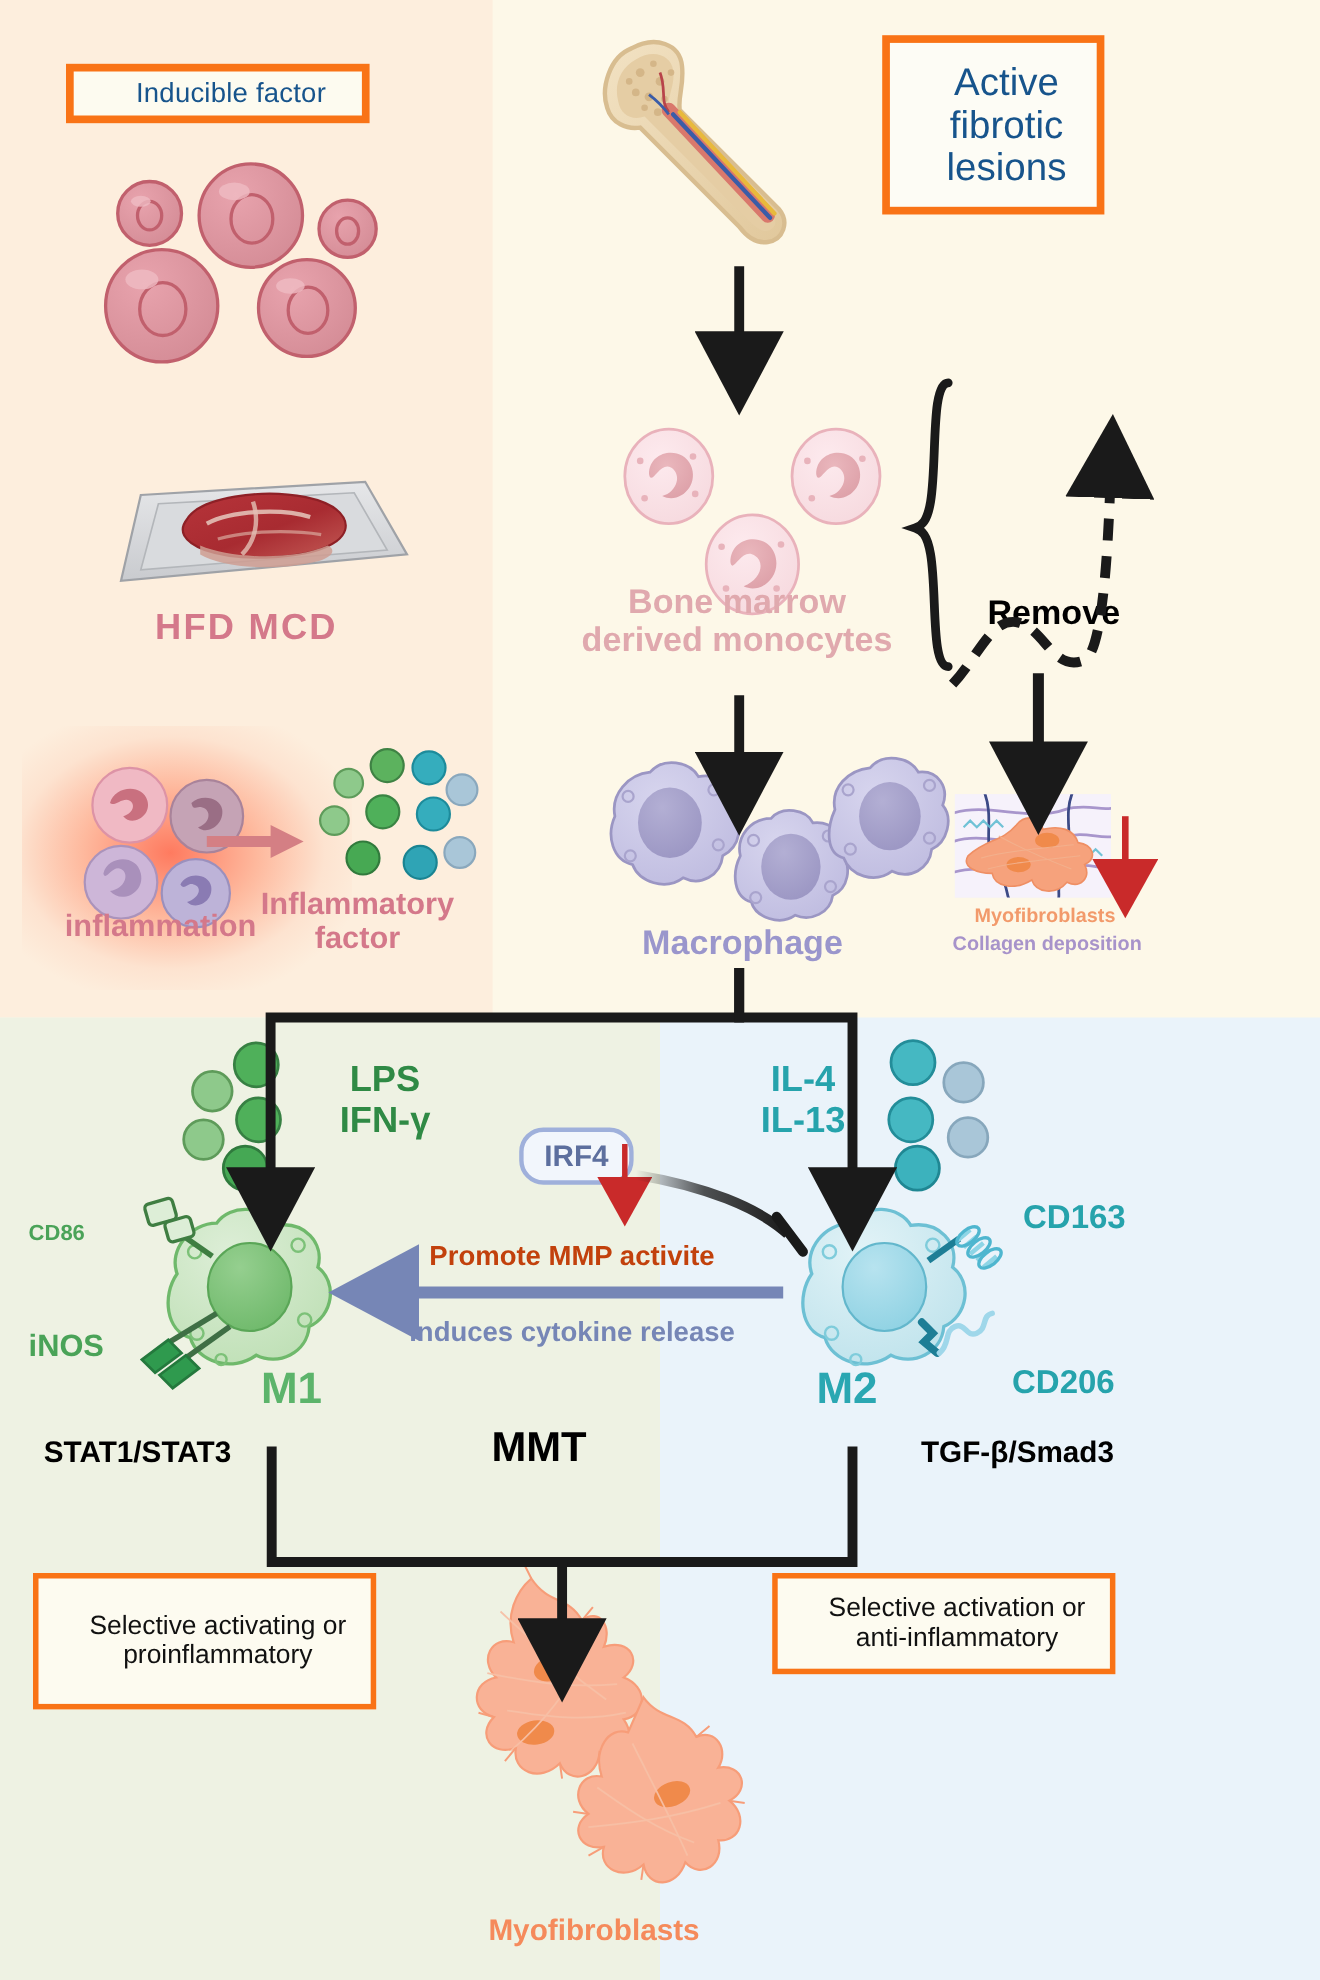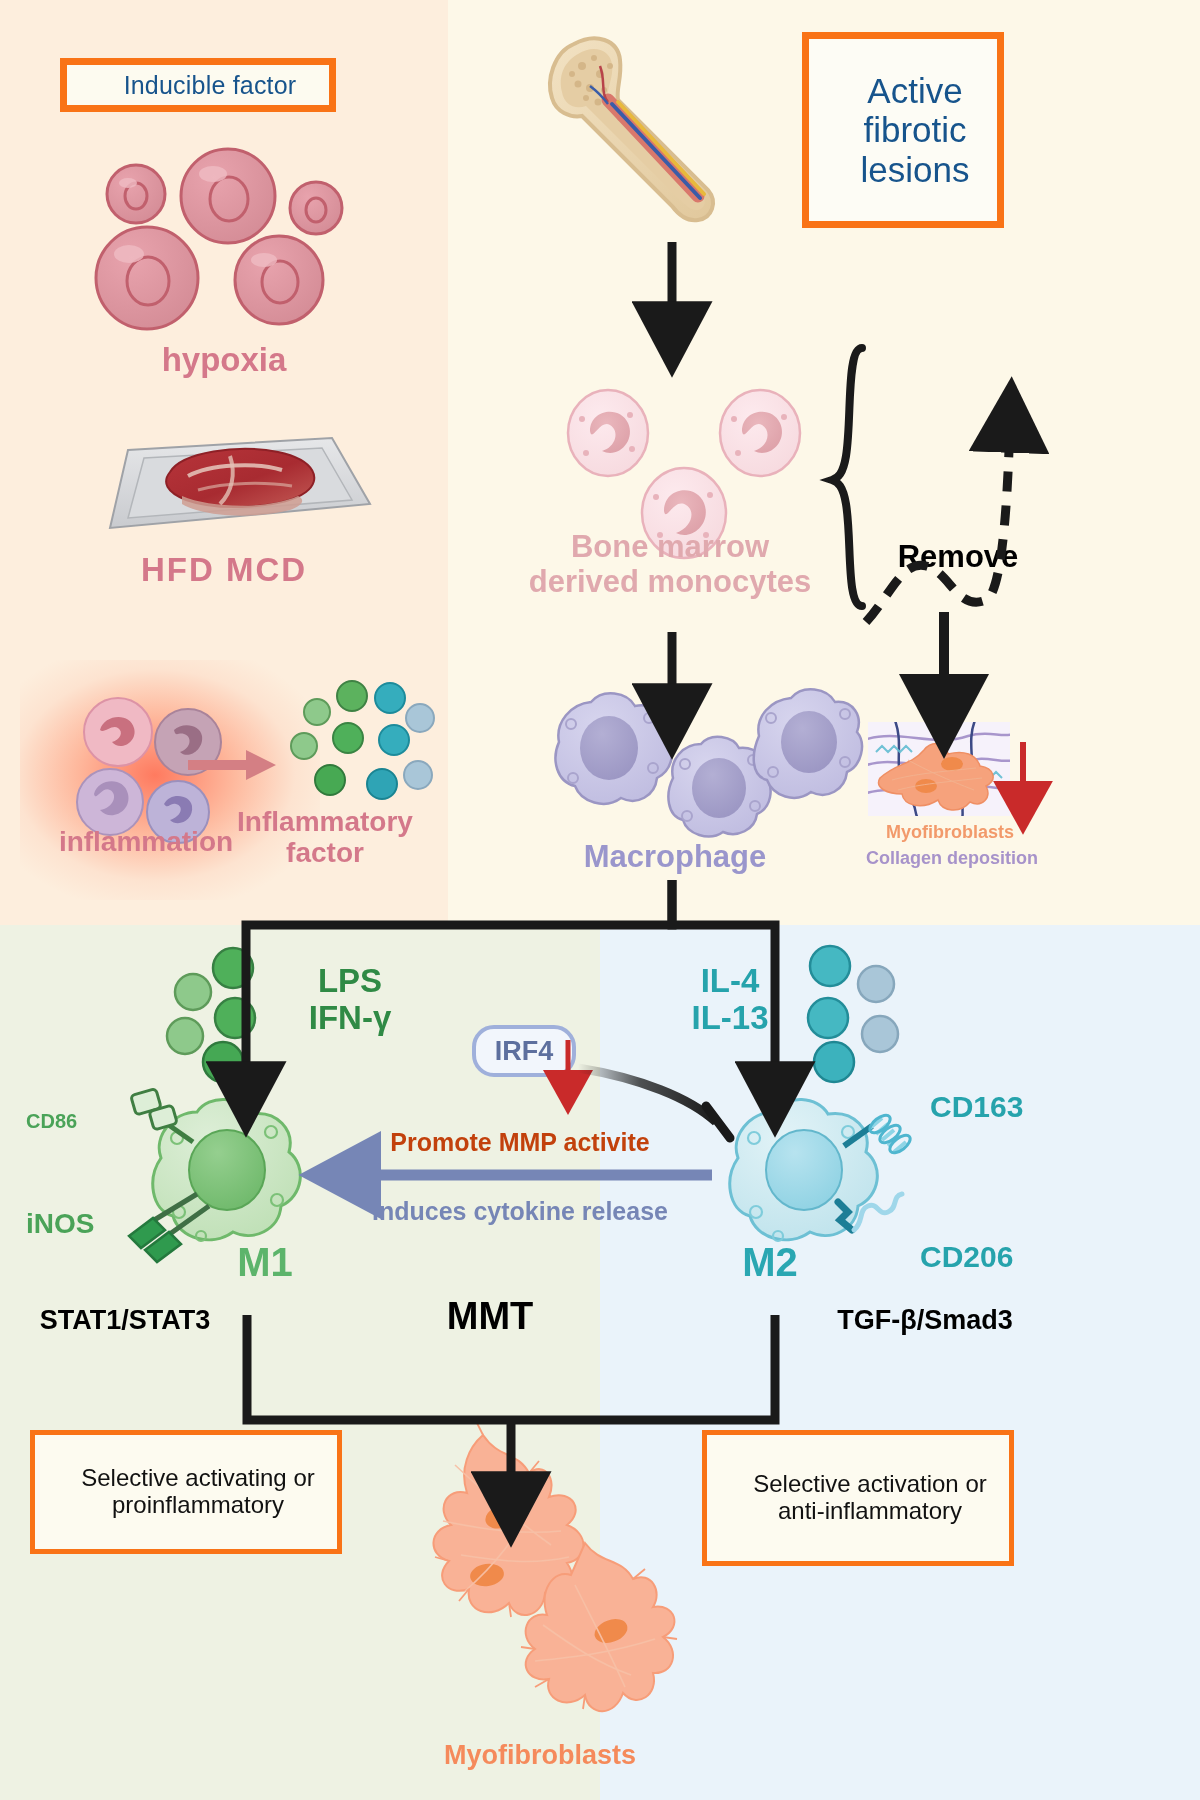--- a/index.html
+++ b/index.html
@@ -17,25 +17,25 @@
 
   
   .boxlabel{
     position:absolute;box-sizing:border-box;
     border:7px solid #f97316;background:#fdfbf0;
     display:flex;align-items:center;justify-content:center;
     text-align:center;font-weight:normal;line-height:1.12;padding-left:24px;
   }
   #box-inducible{left:60px;top:58px;width:276px;height:54px;
     color:#17548c;font-size:25px;letter-spacing:.2px;}
-  #box-active{left:802px;top:32px;width:202px;height:196px;
+  #box-active{left:802px;top:32px;width:202px;height:163px;
     color:#17548c;font-size:35px;background:#fdfcf5;}
   #box-classical{left:30px;top:1430px;width:312px;height:124px;
     color:#111;font-size:24px;border-width:5px;}
-  #box-selective{left:702px;top:1430px;width:312px;height:136px;
+  #box-selective{left:702px;top:1430px;width:312px;height:92px;
     color:#111;font-size:24px;border-width:5px;}
 
   
   .t{position:absolute;font-weight:bold;line-height:1.12;text-align:center;white-space:pre-line;}
   #lbl-hypoxia{left:0;top:342px;width:448px;font-size:33px;color:#d4788a;}
   #lbl-hfdmcd{left:0;top:552px;width:448px;font-size:33px;color:#d4788a;letter-spacing:2px;}
   #lbl-inflammation{left:6px;top:826px;width:280px;font-size:28px;color:#d4788a;}
   #lbl-inflammatory{left:200px;top:806px;width:250px;font-size:28px;color:#d4788a;}
   #lbl-bonemarrow{left:505px;top:530px;width:330px;font-size:31px;color:#e0a9ae;}
   #lbl-remove{left:848px;top:540px;width:220px;font-size:31px;color:#000;}
@@ -118,21 +118,20 @@
         <circle cx="67" cy="128" r="51" fill="url(#rbc)"></circle>
         <ellipse cx="68" cy="131" rx="21" ry="24" fill="none"></ellipse>
         <ellipse cx="49" cy="104" rx="15" ry="9" fill="#efbcc3" stroke="none" opacity=".8"></ellipse>
 
         <circle cx="199" cy="130" r="44" fill="url(#rbc)"></circle>
         <ellipse cx="200" cy="132" rx="18" ry="21" fill="none"></ellipse>
         <ellipse cx="184" cy="110" rx="13" ry="7" fill="#efbcc3" stroke="none" opacity=".8"></ellipse>
       </g>
     </svg>
   </div>
-  <div class="t" id="lbl-hypoxia">hypoxia</div>
 
   <div class="cellwrap" style="left:70px;top:430px;">
     <svg width="310" height="110" viewBox="0 0 310 110">
       <defs>
         <linearGradient id="tray" x1="0" y1="0" x2="0" y2="1">
           <stop offset="0%" stop-color="#e6e7e9"></stop>
             <stop offset="100%" stop-color="#c9cbcf"></stop>
         </linearGradient>
         <linearGradient id="meat" x1="0" y1="0" x2="1" y2="1">
           <stop offset="0%" stop-color="#b7343a"></stop>

